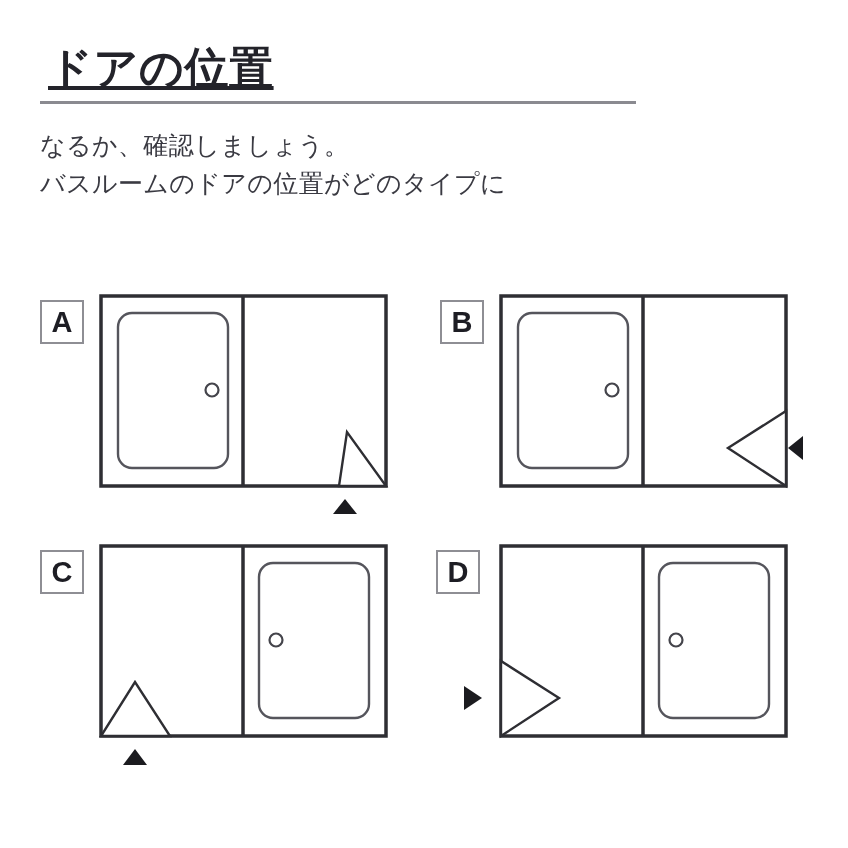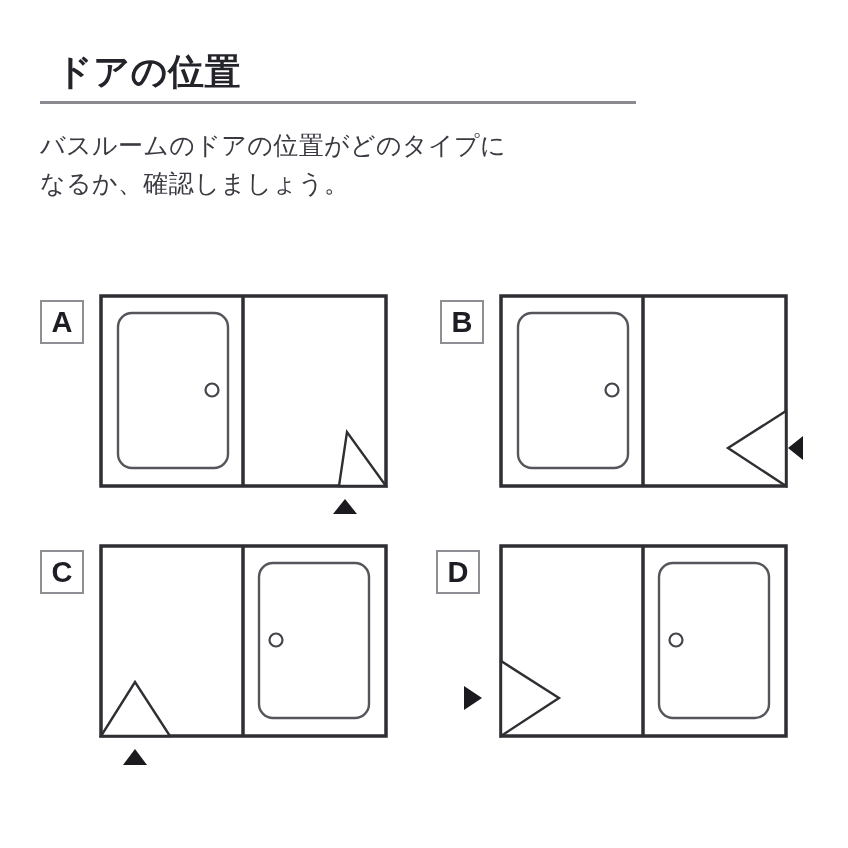--- a/index.html
+++ b/index.html
@@ -22,27 +22,28 @@
   }
 
   
   .header {
     position: absolute;
     left: 40px;
     top: 34px;
     width: 600px;
   }
   .page-title {
-    font-size: 36px;
+    font-size: 44px;
     font-weight: 700;
     line-height: 1.2;
     letter-spacing: 0.5px;
     color: #23232a;
-    margin: 16px;
+    margin: 8px;
     white-space: nowrap;
+    text-decoration: underline;
   }
   .title-rule {
     position: absolute;
     left: 40px;
     top: 101px;
     width: 596px;
     height: 3px;
     background: #8a8a90;
   }
   .lede {
@@ -82,22 +83,22 @@
 <body>
 
 <div class="page">
 
   <div class="header">
     <h1 class="page-title">ドアの位置</h1>
   </div>
   <div class="title-rule"></div>
 
   <div class="lede">
+    <span class="lede-line">なるか、確認しましょう。</span>
     <span class="lede-line">バスルームのドアの位置がどのタイプに</span>
-    <span class="lede-line">なるか、確認しましょう。</span>
   </div>
 
   <div class="label-box" style="left:40px; top:300px;">A</div>
 
   <div class="plan" style="left:92px; top:287px;">
     <svg width="310" height="240" viewBox="0 0 310 240">
 
       <rect x="9" y="9" width="285" height="190" fill="#ffffff" stroke="#2e2e33" stroke-width="3.5"></rect>
 
       <line x1="151" y1="9" x2="151" y2="199" stroke="#2e2e33" stroke-width="3.5"></line>

